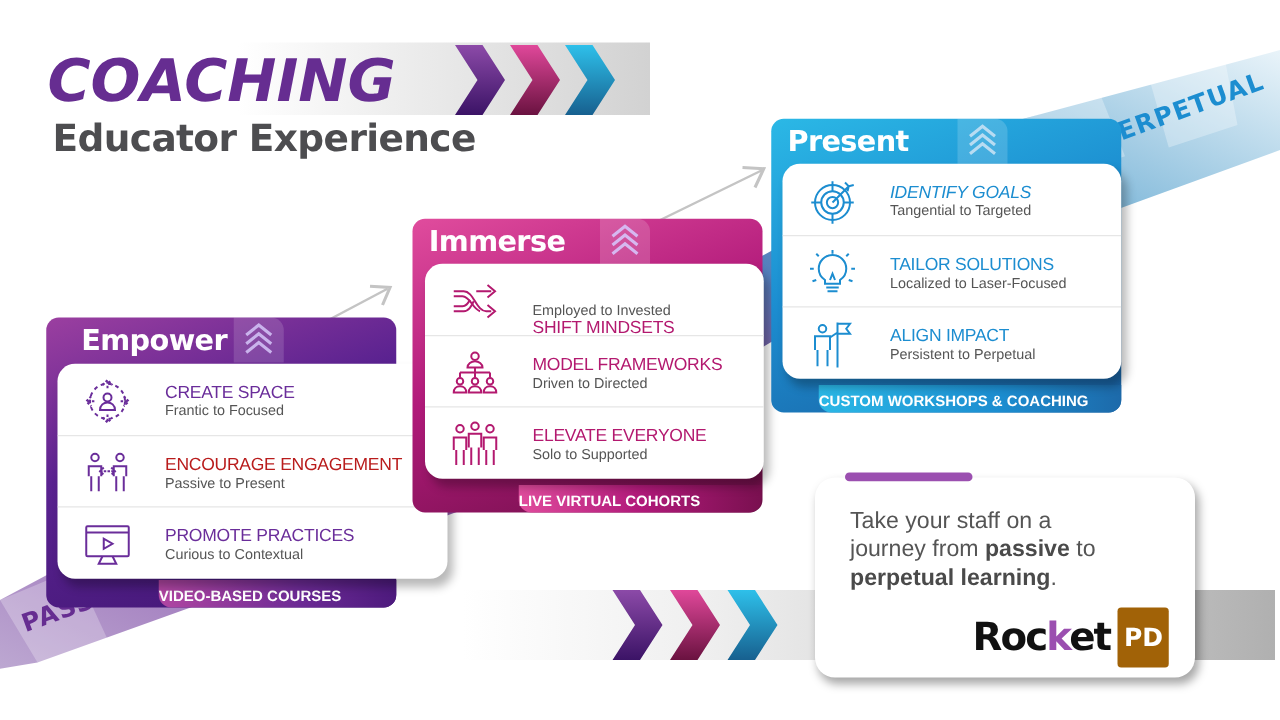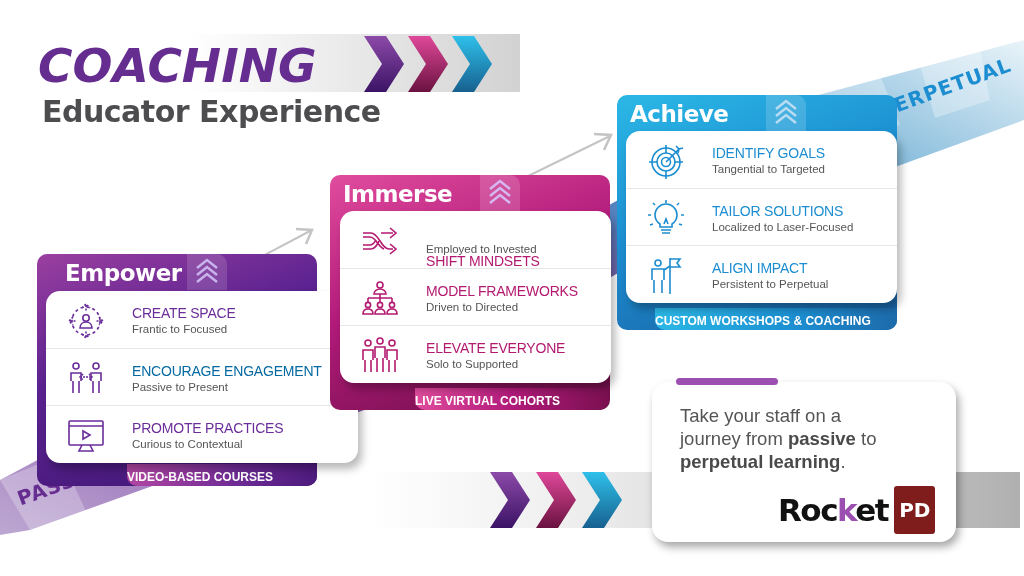--- a/index.html
+++ b/index.html
@@ -49,21 +49,21 @@
   .callout { position: absolute; left: 652px; top: 382px; width: 304px; height: 160px; background: #fff;
     border-radius: 16px; box-shadow: 3px 5px 8px rgba(0,0,0,0.35); }
   .callout-bar { position: absolute; left: 676px; top: 378px; width: 102px; height: 7px; border-radius: 4px;
     background: #9b4fb0; }
   .callout-text { position: absolute; left: 28px; top: 22px; width: 260px; font-size: 18.5px; line-height: 23px;
     color: #555; }
   .callout-text b { color: #4a4a4a; }
   .logo { position: absolute; left: 126px; top: 104px; display: flex; align-items: center; gap: 6px; }
   .logo-word { font-size: 31px; font-weight: 900; color: #111; font-family: "DejaVu Sans", sans-serif; letter-spacing: -1.5px; text-align: right; }
   .logo-k { color: #9b4fb0; }
-  .logo-badge { background: #7f1d1d; color: #fff; font-weight: 900; font-size: 20px; padding: 12px 5px;
+  .logo-badge { background: #a16207; color: #fff; font-weight: 900; font-size: 20px; padding: 12px 5px;
     border-radius: 3px; font-family: "DejaVu Sans", sans-serif; }
 </style>
 </head>
 <body>
 
 <svg class="bg-svg" viewBox="0 0 1024 576">
   <defs>
     <linearGradient id="gBand" x1="0" y1="1" x2="1" y2="0">
       <stop offset="0" stop-color="#b9a3cf"></stop>
       <stop offset="0.25" stop-color="#8a56ad"></stop>
@@ -172,21 +172,21 @@
     </div>
     <div class="row" style="top:57px;">
       <span class="ico">
         <svg viewBox="0 0 40 40" fill="none" stroke="#6a2d9a" stroke-width="1.6">
             <circle cx="10" cy="7" r="3"></circle>
             <circle cx="30" cy="7" r="3"></circle>
             <path d="M5 22V14h10v8M7 22v12M13 22v12M25 22V14h10v8M27 22v12M33 22v12"></path>
             <path d="M14 18h12M17 15l-3 3 3 3M23 15l3 3-3 3" stroke-dasharray="2 1"></path>
           </svg>
       </span>
-      <span class="t" style="color:#0369a1;">ENCOURAGE ENGAGEMENT</span>
+      <span class="t" style="color:#b91c1c;">ENCOURAGE ENGAGEMENT</span>
       <span class="s">Passive to Present</span>
     </div>
     <div class="row" style="top:114px;">
       <span class="ico">
         <svg viewBox="0 0 40 40" fill="none" stroke="#6a2d9a" stroke-width="1.6">
             <rect x="3" y="5" width="34" height="24" rx="1"></rect>
             <line x1="3" y1="10" x2="37" y2="10"></line>
             <polygon points="17,15 17,23 24,19"></polygon>
             <path d="M16 29l-3 6h14l-3-6"></path>
           </svg>
@@ -246,40 +246,40 @@
       </span>
       <span class="t" style="color:#b3196f;">ELEVATE EVERYONE</span>
       <span class="s">Solo to Supported</span>
     </div>
   </div>
 </div>
 
 <div>
   <div class="stage-back" style="left:617px;top:95px;width:280px;height:235px;background:linear-gradient(160deg,#2bb8e6 0%,#1c8dd0 45%,#1a5fa0 100%);"></div>
   <div class="footer-tag" style="left:655px;top:308px;width:242px;height:22px;line-height:26px;background:linear-gradient(90deg,#2bb8e6 0%,#1c8dd0 60%,#1d6aaa 100%);">CUSTOM WORKSHOPS &amp; COACHING</div>
-  <div class="stage-head" style="left:617px;top:95px;width:190px;height:40px;">Achieve</div>
+  <div class="stage-head" style="left:617px;top:95px;width:190px;height:40px;">Present</div>
   <div class="up-tab" style="left:766px;top:95px;background:rgba(255,255,255,0.16);">
     <svg viewBox="0 0 40 36">
         <polyline points="10,14 20,6 30,14" fill="none" stroke="#b8dcf2" stroke-width="2.5"></polyline>
         <polyline points="10,21 20,13 30,21" fill="none" stroke="#b8dcf2" stroke-width="2.5"></polyline>
         <polyline points="10,28 20,20 30,28" fill="none" stroke="#b8dcf2" stroke-width="2.5"></polyline>
       </svg>
   </div>
   <div class="panel" style="left:626px;top:131px;width:271px;height:172px;">
     <div class="row" style="top:0;">
       <span class="ico">
         <svg viewBox="0 0 40 40" fill="none" stroke="#1c8dd0" stroke-width="1.6">
             <circle cx="20" cy="21" r="14"></circle>
             <circle cx="20" cy="21" r="9"></circle>
             <circle cx="20" cy="21" r="4.5"></circle>
             <path d="M20 4v8M20 30v8M3 21h8M29 21h8"></path>
             <path d="M20 21L33 8M30 5l3 3-1 4M33 8l4-1"></path>
           </svg>
       </span>
-      <span class="t" style="color:#1c8dd0;">IDENTIFY GOALS</span>
+      <span class="t" style="color:#1c8dd0;font-style:italic;">IDENTIFY GOALS</span>
       <span class="s">Tangential to Targeted</span>
     </div>
     <div class="row" style="top:57px;">
       <span class="ico">
         <svg viewBox="0 0 40 40" fill="none" stroke="#1c8dd0" stroke-width="1.6">
             <path d="M14 25c-3-2-5-5-5-9a11 11 0 0 1 22 0c0 4-2 7-5 9v3H14z"></path>
             <path d="M15 31h10M16 34h8M18 25l2-5 2 5"></path>
             <path d="M20 1v3M7 4l2 2M33 4l-2 2M2 16h3M35 16h3M4 26l3-1M36 26l-3-1"></path>
           </svg>
       </span>

